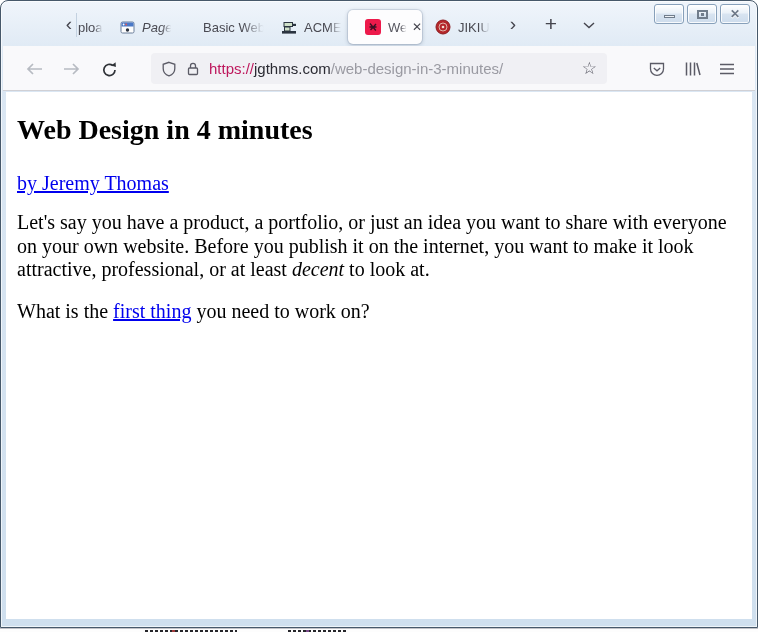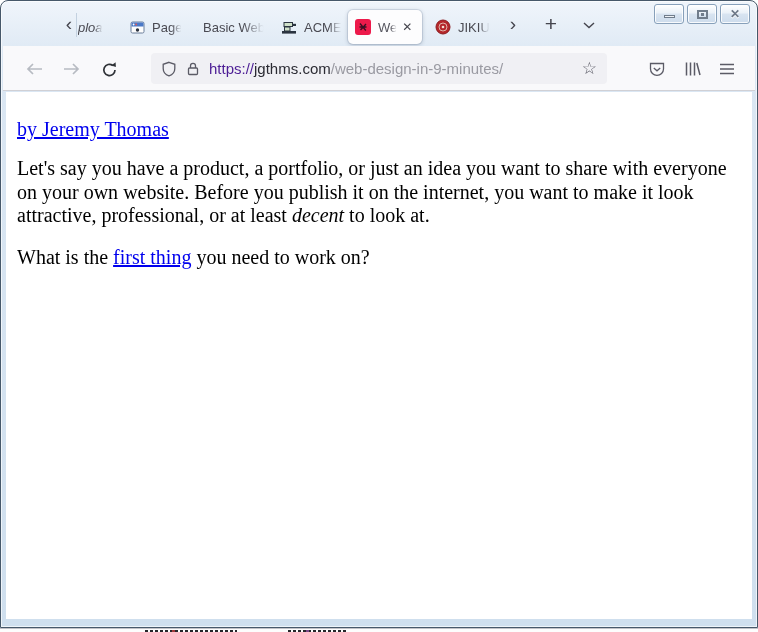--- a/index.html
+++ b/index.html
@@ -64,21 +64,21 @@
     position:absolute; top:45px; left:2px; right:2px; height:45px;
     background:#f9f9fb; border-bottom:1px solid #d0d0d5;
   }
   .navicon { position:absolute; top:12px; width:22px; height:22px; display:flex; align-items:center; justify-content:center; }
   .urlbar {
     position:absolute; left:148px; top:7px; width:456px; height:31px;
     background:#f0f0f4; border-radius:4px; display:flex; align-items:center; padding:0 10px;
   }
   .urlbar .uicon { display:inline-flex; margin-right:9px; }
   .urltext { font-size:15px; white-space:nowrap; flex:1 1 auto; overflow:hidden; }
-  .urltext .proto { color:#4c1d95; }
+  .urltext .proto { color:#be185d; }
   .urltext .domain { color:#2b2b33; }
   .urltext .path { color:#9a9aa2; }
   .star { font-size:17px; color:#5b5b66; line-height:16px; }
 
   
   .page {
     position:absolute; top:91px; left:5px; right:5px; bottom:8px;
     background:#ffffff; overflow:hidden;
     font-family:"Liberation Serif", serif; color:#000;
     padding:0 12px 0 11px;
@@ -104,25 +104,25 @@
 </head>
 <body>
 
 <div class="window">
 
   <div class="tabstrip">
 
     <div class="tab-scroll" style="left:56px; width:24px;">‹</div>
     <div class="tab-sep"></div>
 
-    <div class="tab" style="left:77px; width:44px;font-style:italic;">
+    <div class="tab" style="left:77px; width:44px;">
       <span class="tlabel">ploa</span>
     </div>
 
-    <div class="tab" style="left:123px; width:76px; padding-left:6px;">
+    <div class="tab" style="left:113px; width:76px; padding-left:6px;font-style:italic;">
       <span class="favicon">
         <svg width="15" height="13" viewBox="0 0 15 13">
           <rect x="1" y="1" width="13" height="11" rx="1.5" fill="#fdfdfd" stroke="#6b7f9a"></rect>
           <rect x="1.5" y="1.5" width="12" height="4" fill="#4a79c8"></rect>
           <circle cx="3.6" cy="3.5" r="0.9" fill="#ffffff"></circle>
           <circle cx="6.2" cy="3.5" r="0.9" fill="#e05a5a"></circle>
           <circle cx="7.5" cy="9" r="1.7" fill="#2b3440"></circle>
         </svg>
       </span>
       <span class="tlabel">Page</span>
@@ -137,21 +137,21 @@
         <svg width="16" height="14" viewBox="0 0 16 14">
           <rect x="1" y="11" width="14" height="2.6" fill="#2b3440"></rect>
           <rect x="3.5" y="7" width="5.5" height="4" fill="#cfe0c8" stroke="#2b3440"></rect>
           <rect x="3" y="2.5" width="8.5" height="4" fill="#cfe0c8" stroke="#2b3440"></rect>
           <rect x="11.5" y="3.8" width="3.5" height="2.2" fill="#2b3440"></rect>
         </svg>
       </span>
       <span class="tlabel">ACME</span>
     </div>
 
-    <div class="tab active" style="left:347px; width:74px; padding-left:7px;">
+    <div class="tab active" style="left:347px; width:74px; padding-left:17px;">
       <span class="favicon">
         <svg width="16" height="16" viewBox="0 0 16 16">
           <rect width="16" height="16" rx="3" fill="#ed1a4b"></rect>
           <path d="M5 4.5 L10.8 11.5 M11 5 L5.5 11 M4.5 8 H11.5" stroke="#3a1024" stroke-width="1.3" fill="none"></path>
         </svg>
       </span>
       <span class="tlabel" style="max-width:22px;">We</span>
       <span class="tab-close">✕</span>
     </div>
 
@@ -209,21 +209,21 @@
         <svg width="16" height="16" viewBox="0 0 16 16">
           <path d="M8 1.3 L13.8 3.3 V7.4 C13.8 11.3 11.3 13.7 8 14.9 C4.7 13.7 2.2 11.3 2.2 7.4 V3.3 Z" fill="none" stroke="#5b5b66" stroke-width="1.3"></path>
         </svg>
       </span>
       <span class="uicon">
         <svg width="14" height="16" viewBox="0 0 14 16">
           <rect x="2.5" y="7" width="9" height="6.5" rx="1" fill="none" stroke="#5b5b66" stroke-width="1.3"></rect>
           <path d="M4.5 7 V4.8 a2.5 2.5 0 0 1 5 0 V7" fill="none" stroke="#5b5b66" stroke-width="1.3"></path>
         </svg>
       </span>
-      <span class="urltext"><span class="proto">https://</span><span class="domain">jgthms.com</span><span class="path">/web-design-in-9-minutes/</span></span>
+      <span class="urltext"><span class="proto">https://</span><span class="domain">jgthms.com</span><span class="path">/web-design-in-3-minutes/</span></span>
       <span class="star">☆</span>
     </div>
 
     <span class="navicon" style="left:643px;">
       <svg width="18" height="17" viewBox="0 0 18 17">
         <path d="M2.5 2.5 H15.5 V8 a6.5 6.3 0 0 1 -13 0 Z" fill="none" stroke="#5b5b66" stroke-width="1.3"></path>
         <path d="M5.8 7 L9 9.8 L12.2 7" fill="none" stroke="#5b5b66" stroke-width="1.3"></path>
       </svg>
     </span>
     <span class="navicon" style="left:678px;">
@@ -232,20 +232,21 @@
       </svg>
     </span>
     <span class="navicon" style="left:713px;">
       <svg width="16" height="14" viewBox="0 0 16 14">
         <path d="M1 2.5 H15 M1 7 H15 M1 11.5 H15" stroke="#5b5b66" stroke-width="1.6"></path>
       </svg>
     </span>
   </div>
 
   <div class="page">
+    <h1>Web Design in 4 minutes</h1>
     <p class="byline"><a href="#">by Jeremy Thomas</a></p>
     <p class="intro"><span>Let's say you have a product, a portfolio, or just an idea you want to share with everyone on your </span><span style="">own</span><span> website. Before you publish it on the internet, you want to make it look attractive, professional, or at least </span><span style="font-style: italic;">decent</span><span> to look at.</span></p>
     <p class="question"><span>What is the </span><a href="#">first thing</a><span> you need to work on?</span></p>
   </div>
 </div>
 
 <div class="behind">
   <span class="frag frag-a"></span>
   <span class="frag frag-b"></span>
   <span class="fragdot" style="left:172px; background:#a33a3a;"></span>

